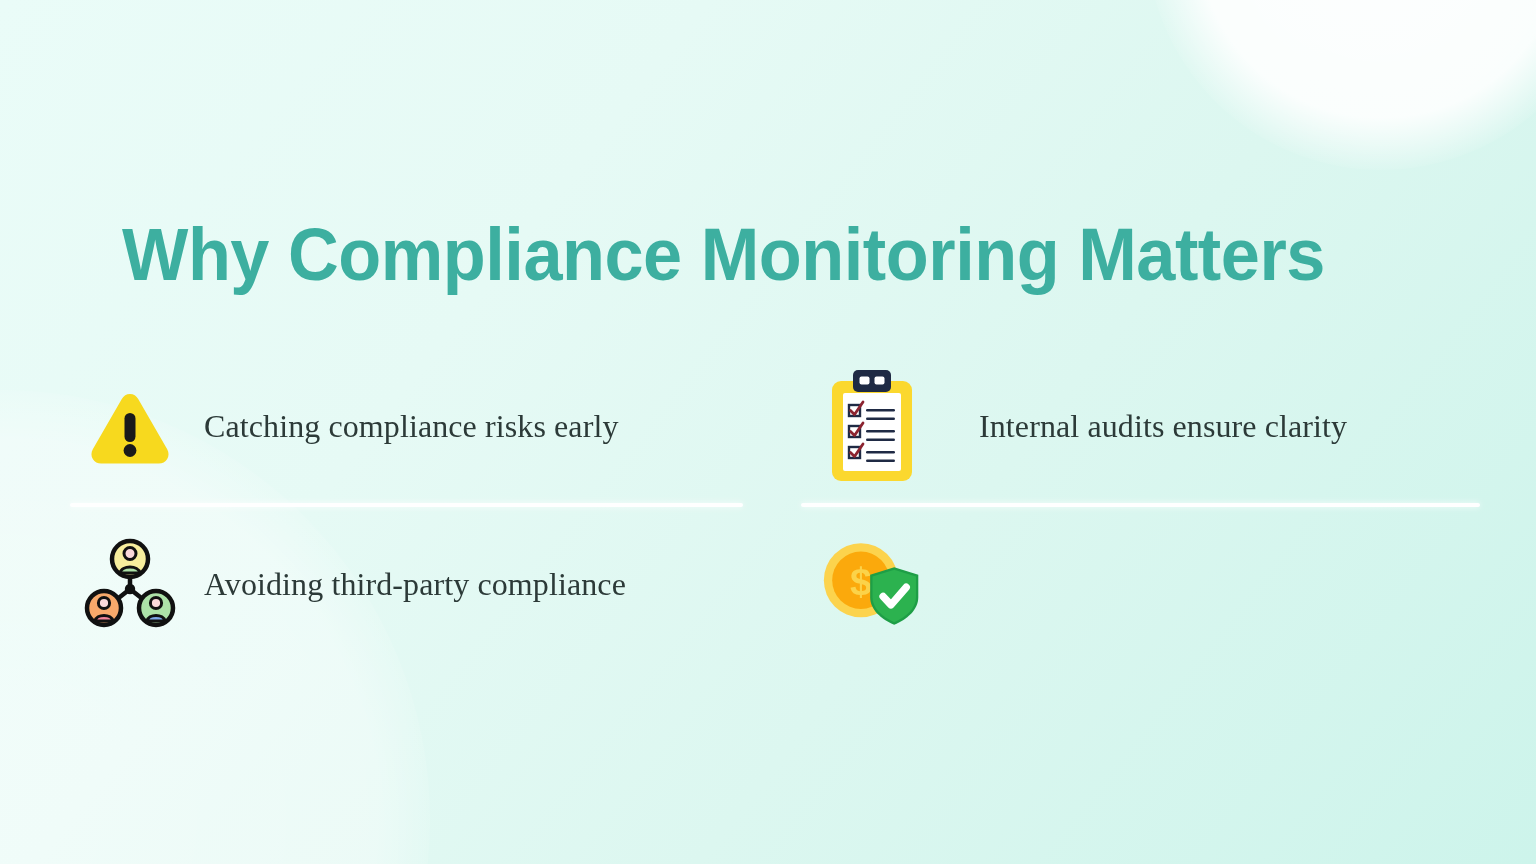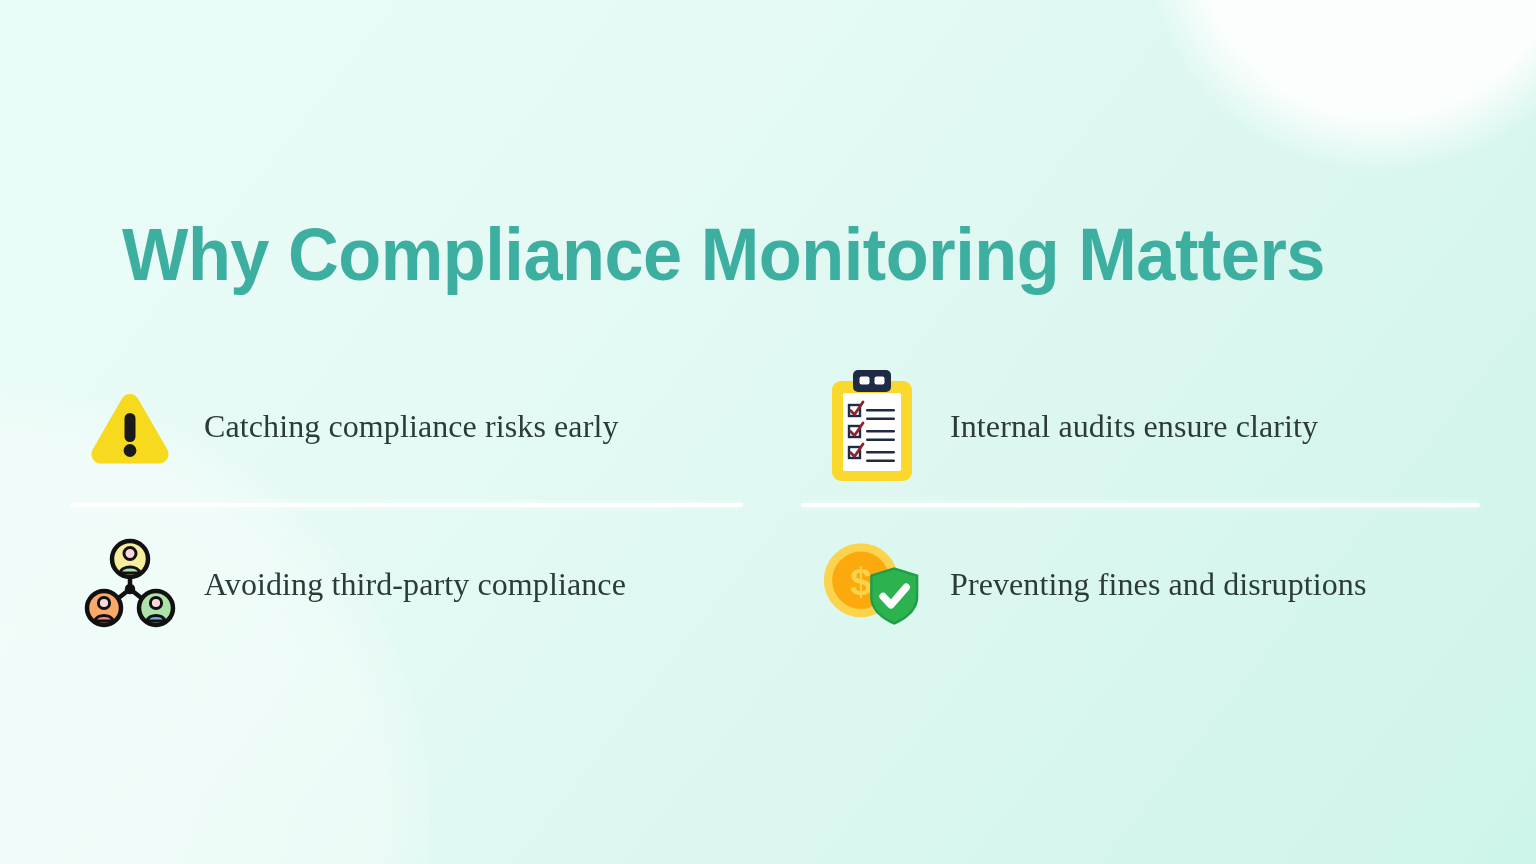--- a/index.html
+++ b/index.html
@@ -70,21 +70,21 @@
     display: flex;
     width: 100%;
   }
   .bcell {
     display: flex;
     align-items: center;
     box-sizing: border-box;
     height: 128px;
   }
   .bcell.left  { width: 730px; padding-left: 12px; }
-  .bcell.right { width: 682px; padding-left: 24px; }
+  .bcell.right { width: 682px; padding-left: 24px; gap: 29px; }
 
   .icon-wrap {
     width: 100px;
     min-width: 100px;
     height: 110px;
     display: flex;
     align-items: center;
     justify-content: center;
   }
   .benefit-text {
@@ -204,19 +204,18 @@
 
             <circle cx="42" cy="44" r="40" fill="#FCD34D"></circle>
             <circle cx="42" cy="44" r="31" fill="#FBA90C"></circle>
             <text x="42" y="60" font-family="Liberation Sans, sans-serif" font-size="42" font-weight="700" fill="#FBD34A" text-anchor="middle">$</text>
 
             <path d="M78 30 L104 38 L104 62 C104 76 92 86 78 92 C64 86 52 76 52 62 L52 38 Z" fill="#1E9E46"></path>
             <path d="M78 32.5 L101.5 39.8 L101.5 62 C101.5 74.4 90.6 83.6 78 89.2 C65.4 83.6 54.5 74.4 54.5 62 L54.5 39.8 Z" fill="#2CB24F"></path>
             <path d="M66 61.5 L74.5 70.5 L91 51.5" fill="none" stroke="#FFFFFF" stroke-width="8" stroke-linecap="round" stroke-linejoin="round"></path>
           </svg>
         </span>
-        <span class="benefit-text">Preventing fines and disruptions</span>
       </div>
 
     </div>
 
   </div>
 </div>
 
 </body></html>

